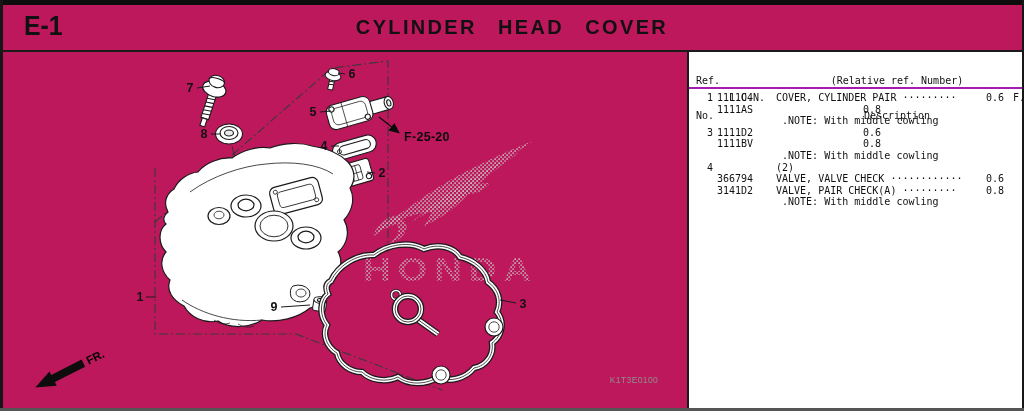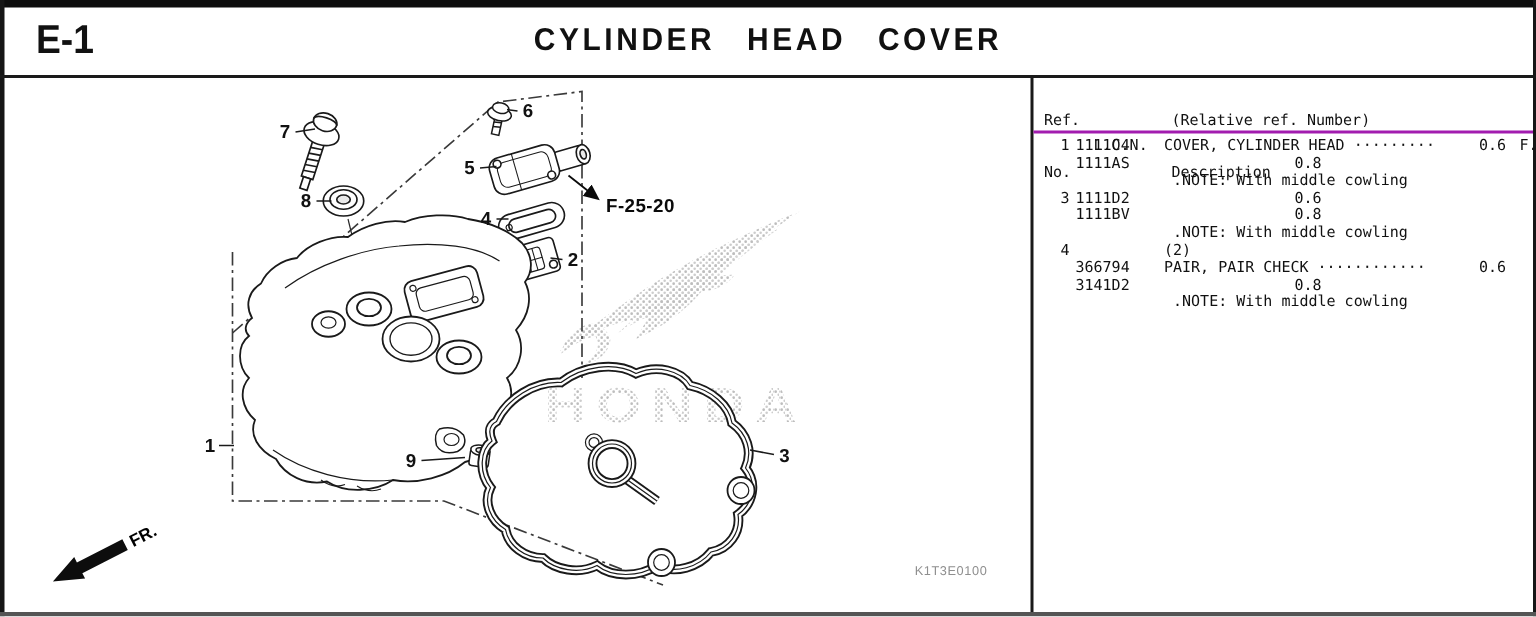--- a/index.html
+++ b/index.html
@@ -1,17 +1,17 @@
 <!DOCTYPE html>
 <html><head>
 <meta charset="utf-8">
 <style>
   html,body{margin:0;padding:0;background:#e8e8e8;}
   #frame{
-    position:relative;width:1024px;height:411px;background:#ffffff;
+    position:relative;width:1024px;height:411px;background:#be185d;
     font-family:"Liberation Sans",sans-serif;color:#111;overflow:hidden;
     box-sizing:border-box;
   }
   .edge-left{position:absolute;left:0;top:0;bottom:0;width:3px;background:#161616;}
   .edge-right{position:absolute;right:0;top:0;bottom:0;width:2px;background:#161616;}
   .top-bar{position:absolute;left:0;right:0;top:0;height:5px;background:#0d0d0d;}
   .bottom-bar{position:absolute;left:0;right:0;bottom:0;height:3px;background:#555;}
   .header-divider{position:absolute;left:0;right:0;top:50px;height:2px;background:#1a1a1a;}
 
   .page-code{
@@ -29,21 +29,21 @@
     position:absolute;left:687px;top:52px;right:2px;bottom:3px;
     border-left:2px solid #1a1a1a;background:#fff;
   }
   .t-head{
     display:grid;grid-template-columns:40px 52px 232px 1fr;
     height:35px;border-bottom:2px solid #a21caf;
     font-family:"DejaVu Sans Mono",monospace;font-size:10px;line-height:11.5px;
     align-items:center;white-space:pre;
   }
   .t-head .h-ref{padding-left:7px;}
-  .t-head .h-desc{text-align:left;}
+  .t-head .h-desc{text-align:center;}
   .t-head .h-frt{text-align:right;padding-right:8px;}
   .t-rows{padding-top:3px;}
   .t-row{
     display:grid;grid-template-columns:28px 59px 1fr 46px;
     font-family:"DejaVu Sans Mono",monospace;font-size:10px;line-height:11.6px;
     white-space:pre;
   }
   .t-row .c-ref{text-align:right;padding-right:4px;}
   .t-row .c-lon{}
   .t-row .c-desc{}
@@ -287,21 +287,21 @@
         <div>(Relative ref. Number)</div>
         <div>Description</div>
       </div>
       <div class="h-frt">F.R.T.</div>
     </div>
     <div class="t-rows">
 
     <div class="t-row">
         <span class="c-ref">1</span>
         <span class="c-lon">1111C4</span>
-        <span class="c-desc">COVER, CYLINDER HEAD ·········</span>
+        <span class="c-desc">COVER, CYLINDER PAIR ·········</span>
         <span class="c-frt">0.6</span>
       </div>
         <div class="t-row">
         <span class="c-ref"></span>
         <span class="c-lon">1111AS</span>
         <span class="c-frt">0.8</span>
       </div>
         <div class="t-row">
         <span class="c-ref"></span>
         <span class="c-lon"></span>
@@ -326,26 +326,27 @@
       </div>
         <div class="t-row">
         <span class="c-ref">4</span>
         <span class="c-lon"></span>
         <span class="c-desc">(2)</span>
         <span class="c-frt"></span>
       </div>
         <div class="t-row">
         <span class="c-ref"></span>
         <span class="c-lon">366794</span>
-        <span class="c-desc">PAIR, PAIR CHECK ············</span>
+        <span class="c-desc">VALVE, VALVE CHECK ············</span>
         <span class="c-frt">0.6</span>
       </div>
         <div class="t-row">
         <span class="c-ref"></span>
         <span class="c-lon">3141D2</span>
+        <span class="c-desc">VALVE, PAIR CHECK(A) ·········</span>
         <span class="c-frt">0.8</span>
       </div>
         <div class="t-row">
         <span class="c-ref"></span>
         <span class="c-lon"></span>
         <span class="c-desc"> .NOTE: With middle cowling</span>
         <span class="c-frt"></span>
       </div>
       </div>
   </div>

